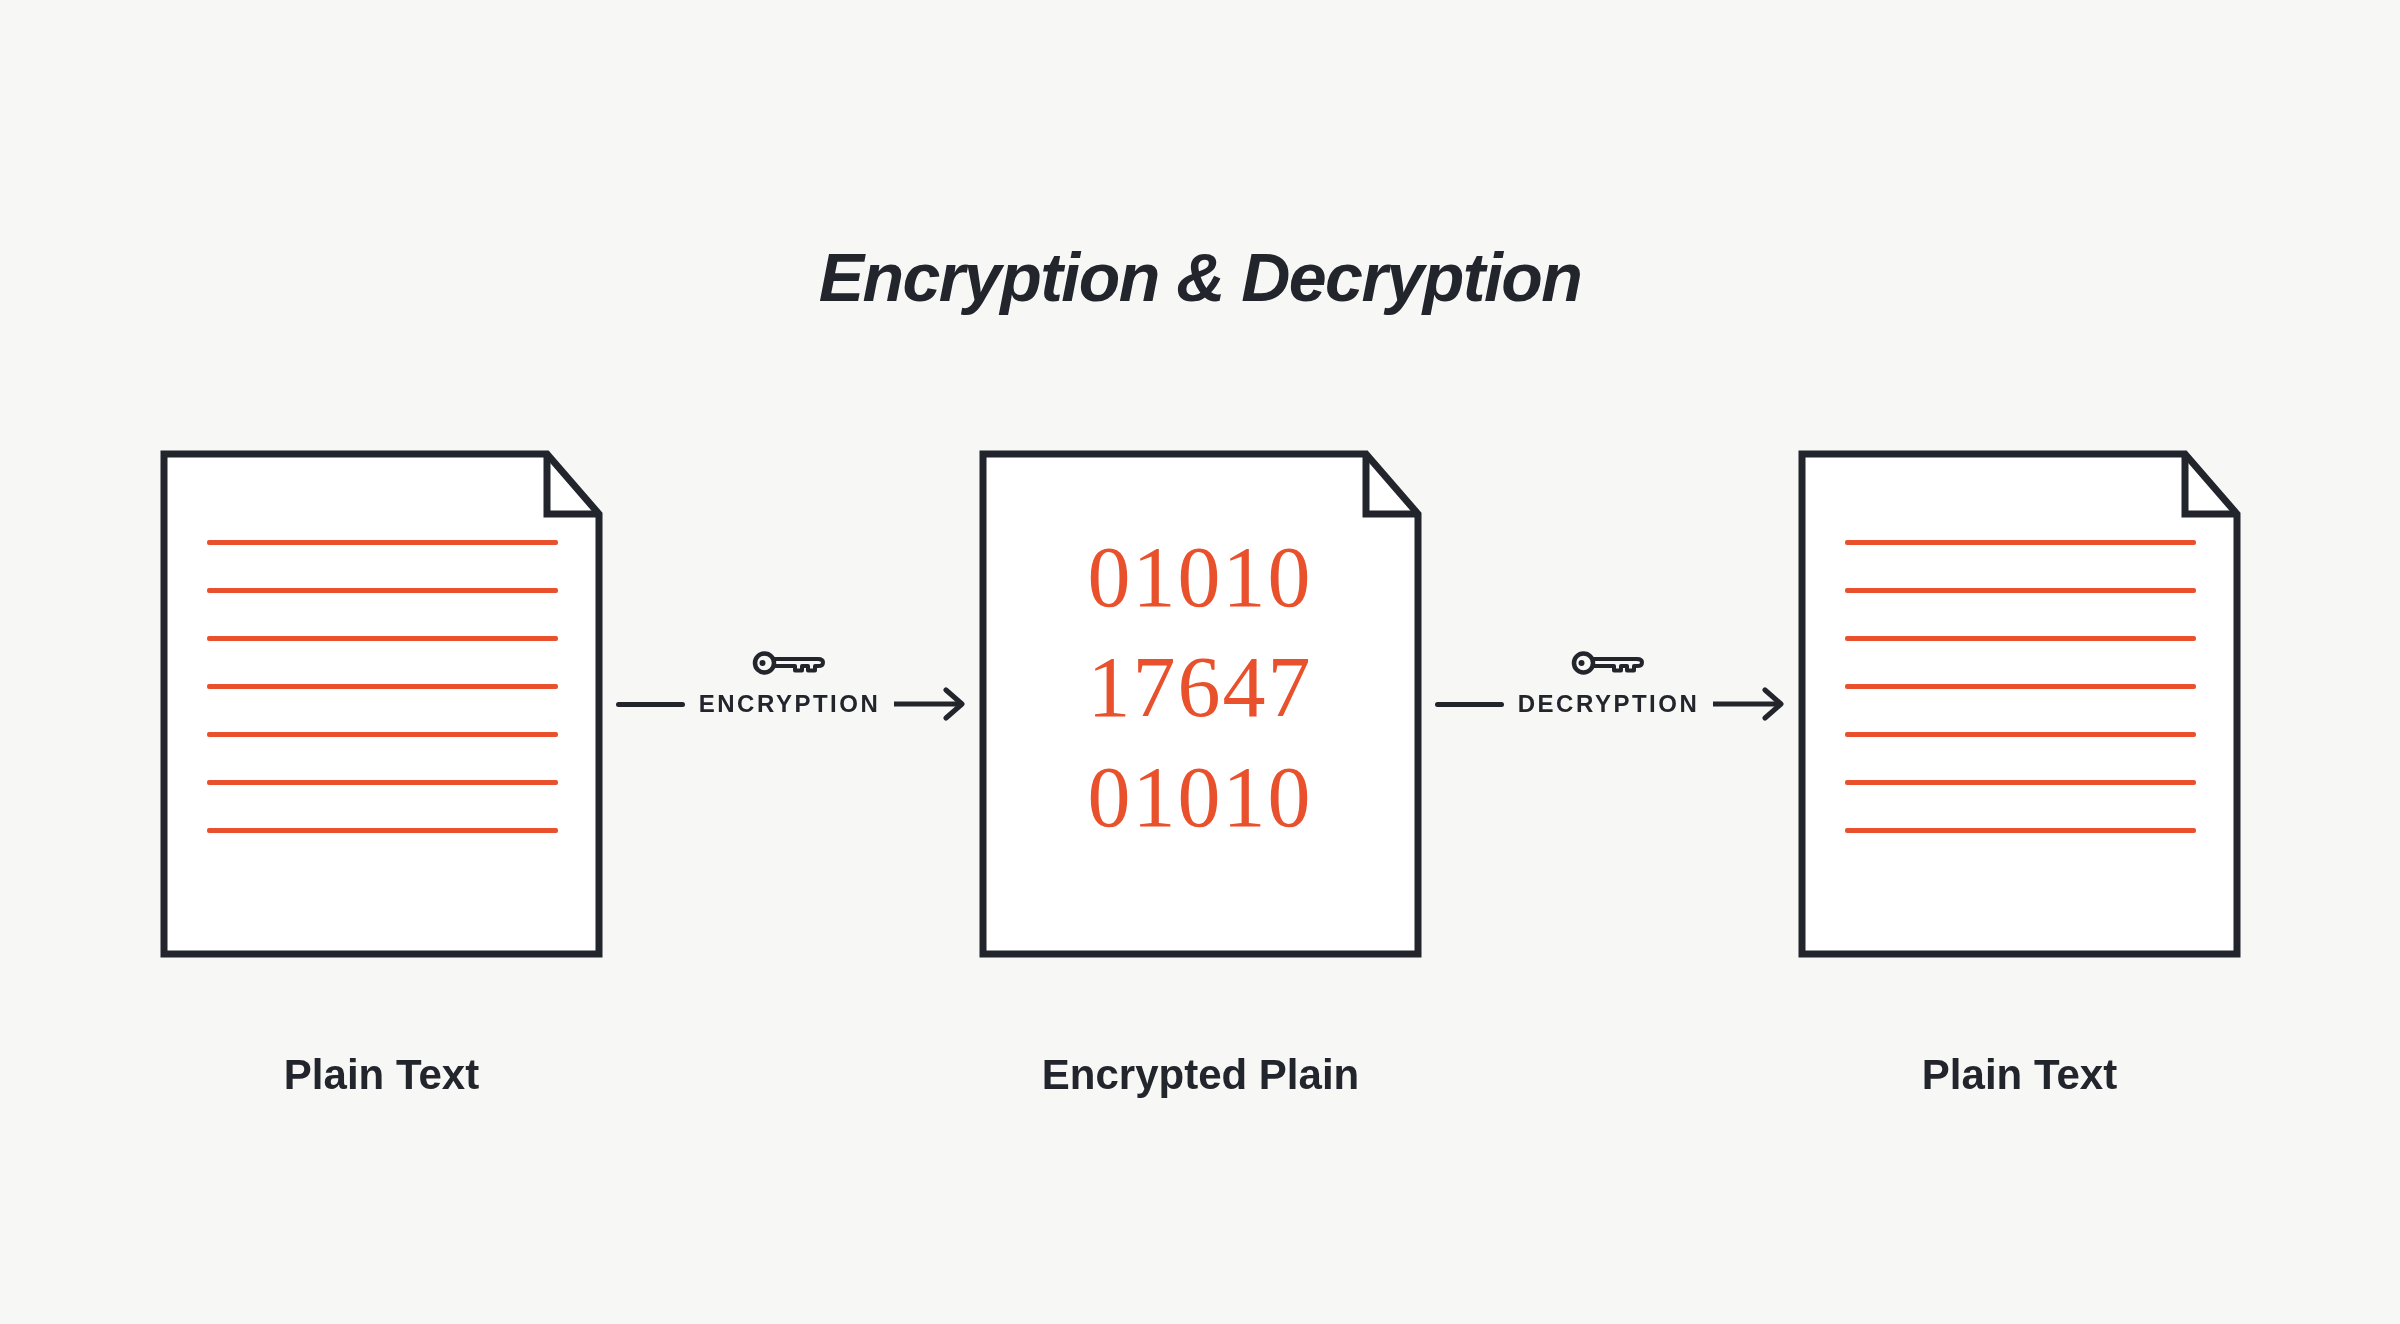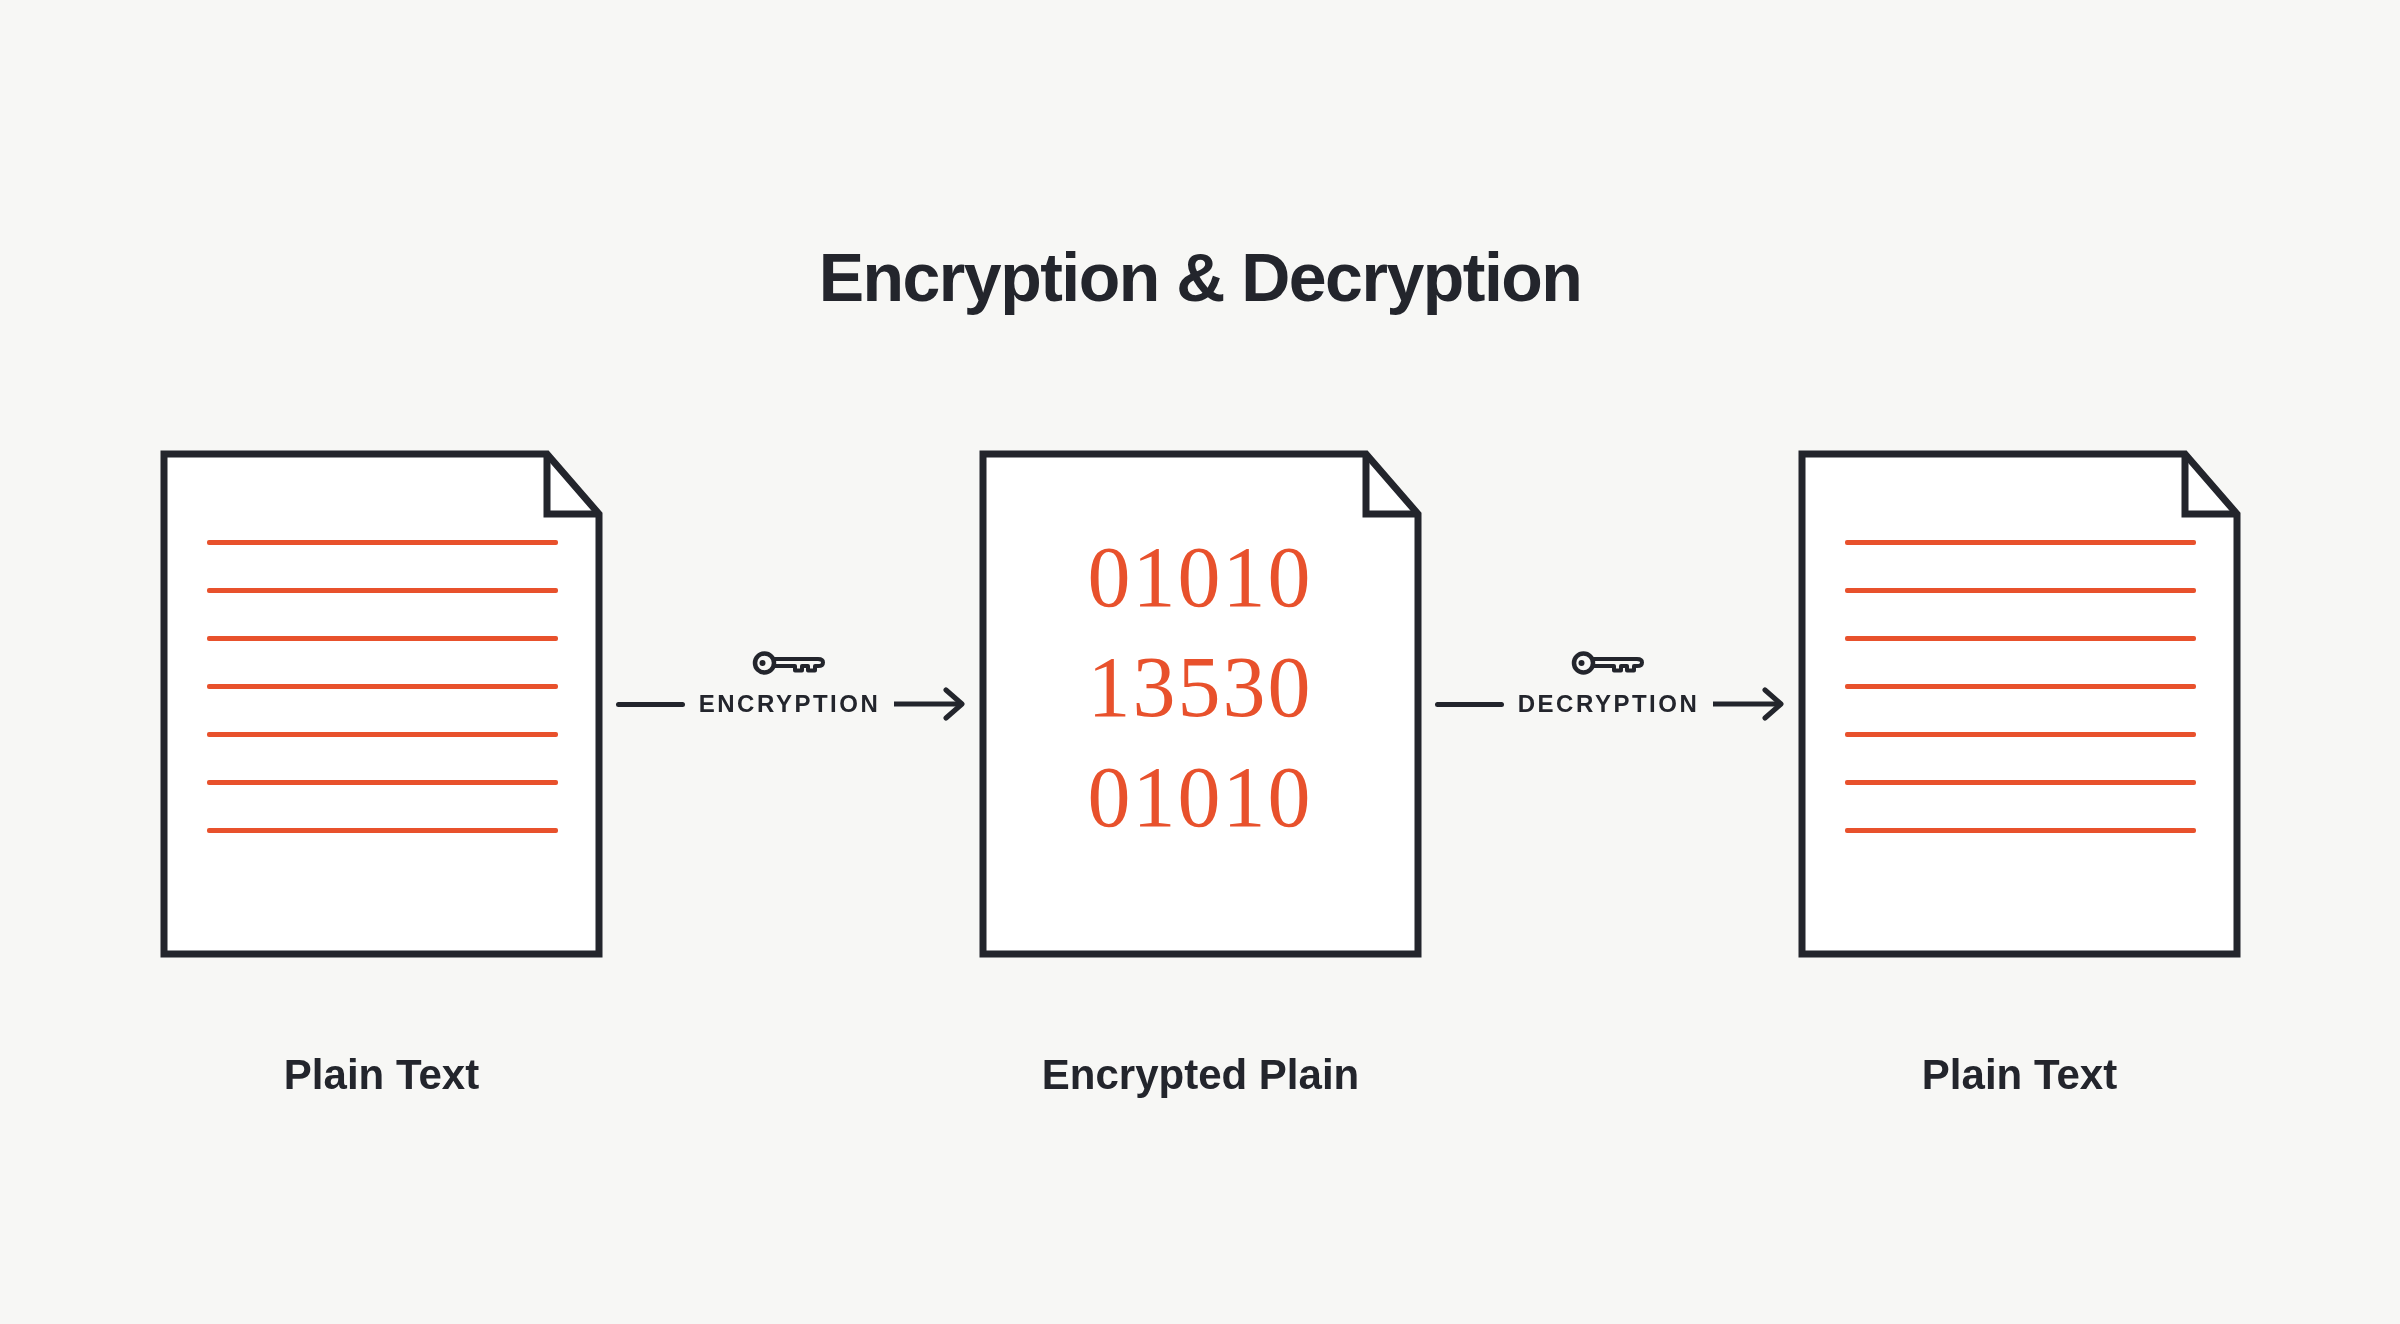--- a/index.html
+++ b/index.html
@@ -17,20 +17,21 @@
     position: absolute;
     top: 238px;
     left: 0;
     width: 100%;
     margin: 0;
     text-align: center;
     font-size: 68px;
     font-weight: 700;
     letter-spacing: -1.5px;
     color: var(--ink, #23252c);
+    font-style: italic;
   }
 
   
   .doc {
     position: absolute;
     top: 450px;
     width: 443px;
     height: 508px;
     margin: 0;
   }
@@ -179,21 +180,21 @@
     </svg>
   </div>
 
   <figure class="doc doc-2">
     <svg class="doc-outline" viewBox="0 0 443 508" xmlns="http://www.w3.org/2000/svg">
       <path d="M4,4 H387 L439,64 V504 H4 Z" fill="#ffffff" stroke="#23252c" stroke-width="7" stroke-linejoin="miter"></path>
       <path d="M387,4 V64 H439" fill="none" stroke="#23252c" stroke-width="7" stroke-linejoin="miter"></path>
     </svg>
     <div class="doc-binary">
       <div class="binary-line">01010</div>
-      <div class="binary-line">13530</div>
+      <div class="binary-line">17647</div>
       <div class="binary-line">01010</div>
     </div>
     <figcaption class="doc-caption">Encrypted Plain</figcaption>
   </figure>
 
   <div class="connector connector-2">
     <span class="dash"></span>
     <span class="label-wrap">
       <svg class="key-icon" width="76" height="30" viewBox="0 0 76 30" xmlns="http://www.w3.org/2000/svg">
         <circle cx="12.5" cy="15" r="9.5" fill="none" stroke="#23252c" stroke-width="4.5"></circle>

